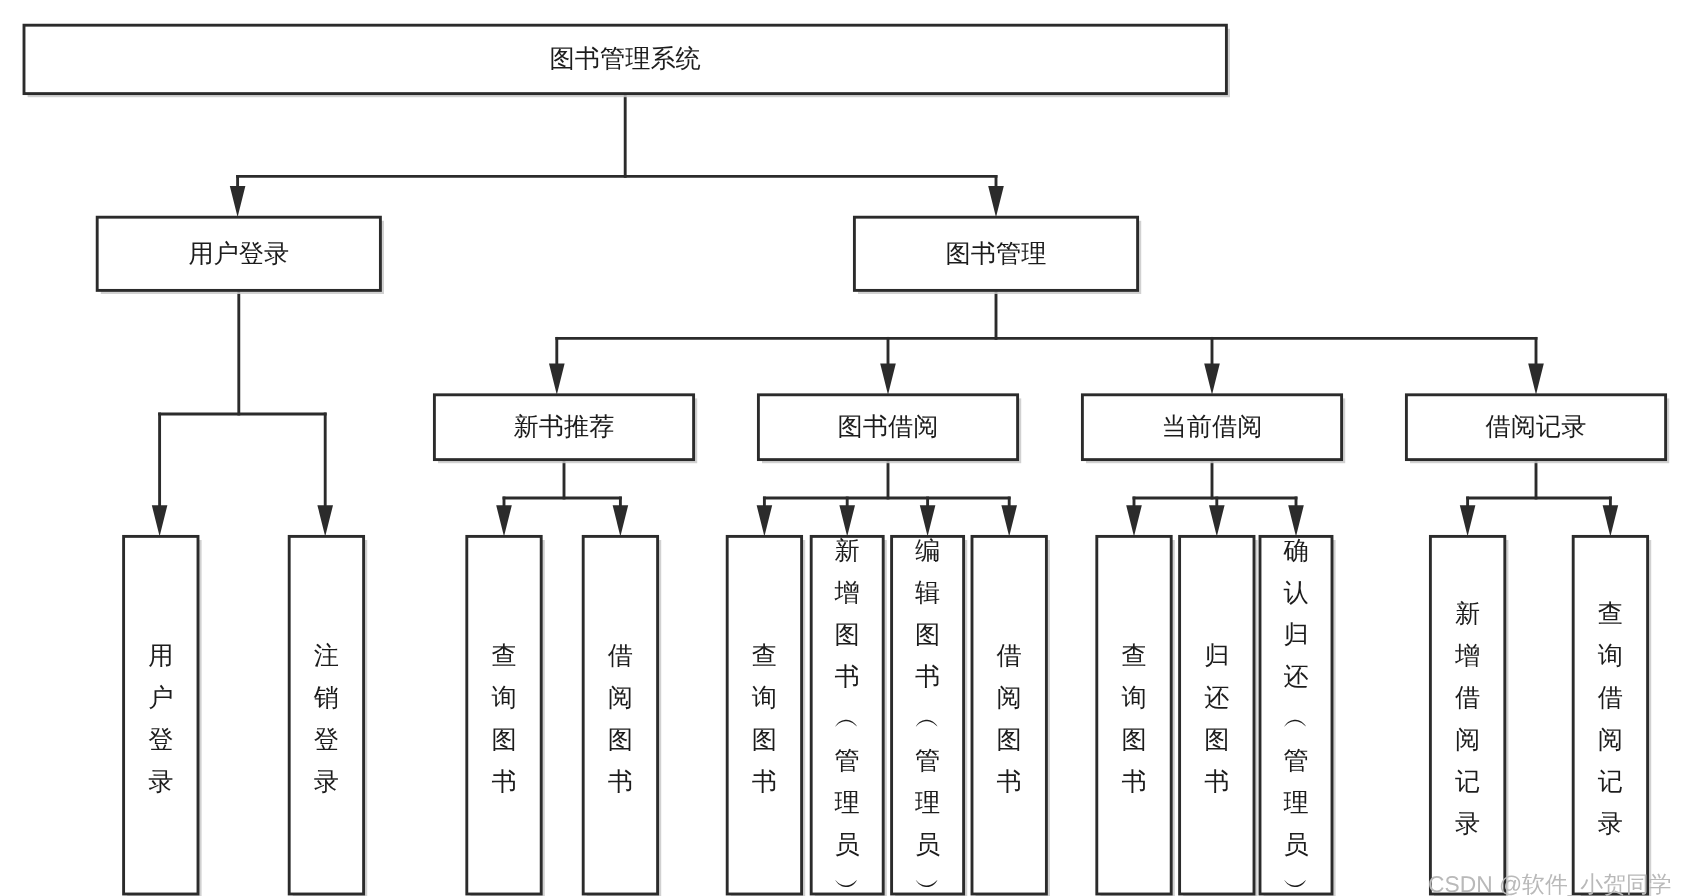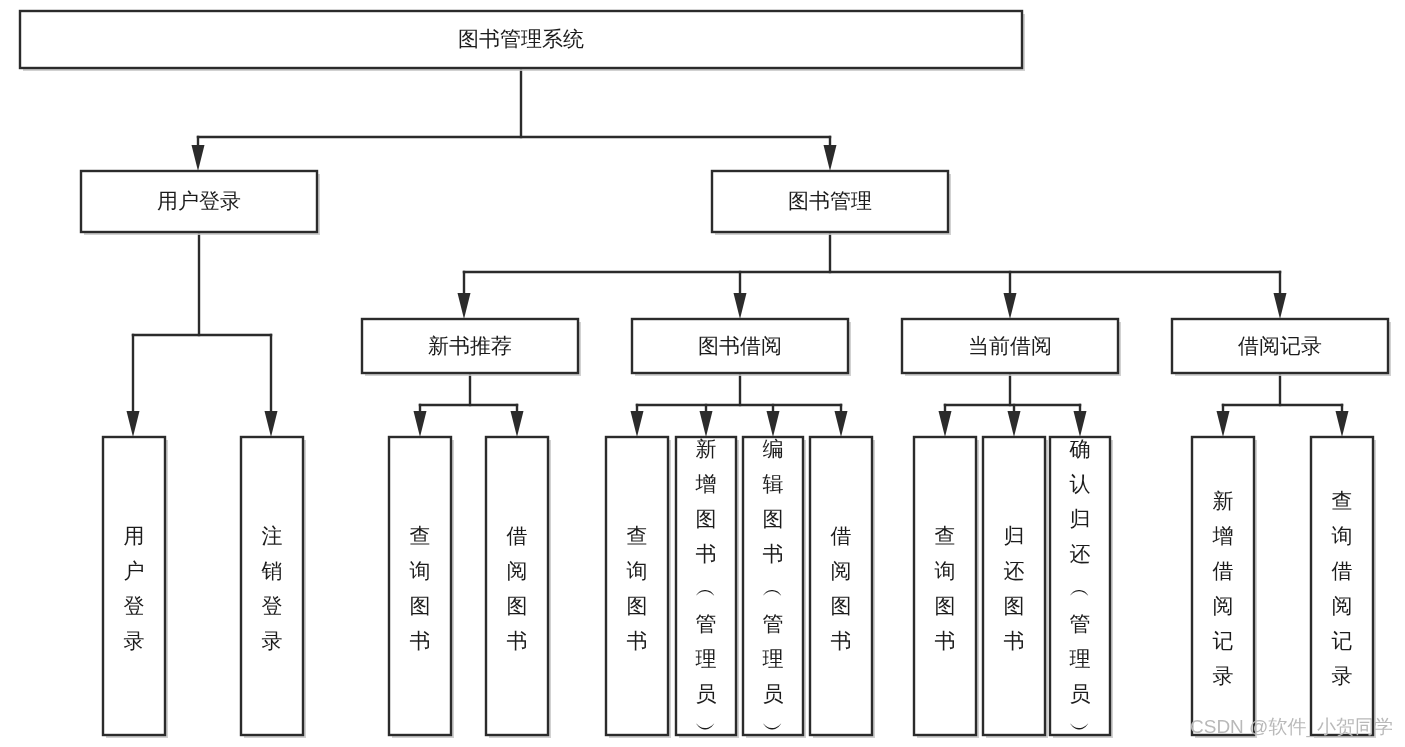--- a/index.html
+++ b/index.html
@@ -10,21 +10,21 @@
   body {
     width: 1405px;
     height: 747px;
     font-family: "Liberation Sans", "DejaVu Sans", sans-serif;
     overflow: hidden;
     position: relative;
   }
   #diagram-root {
     position: absolute;
     left: 0;
-    top: 0;
+    top: 10px;
     width: 1405px;
     height: 559px;
   }
   svg.chart-svg {
     display: block;
     width: 1405px;
     height: 747px;
   }
   .node-box {
     fill: #ffffff;

